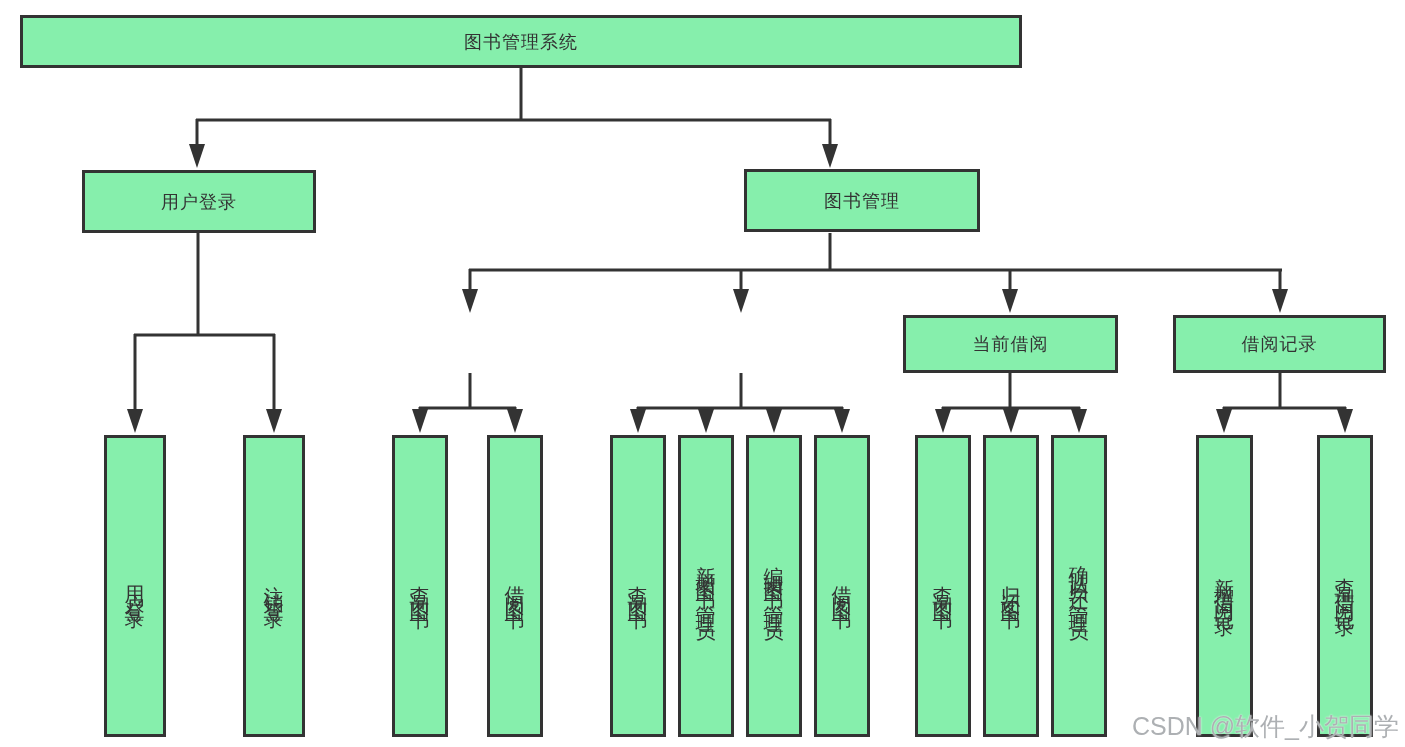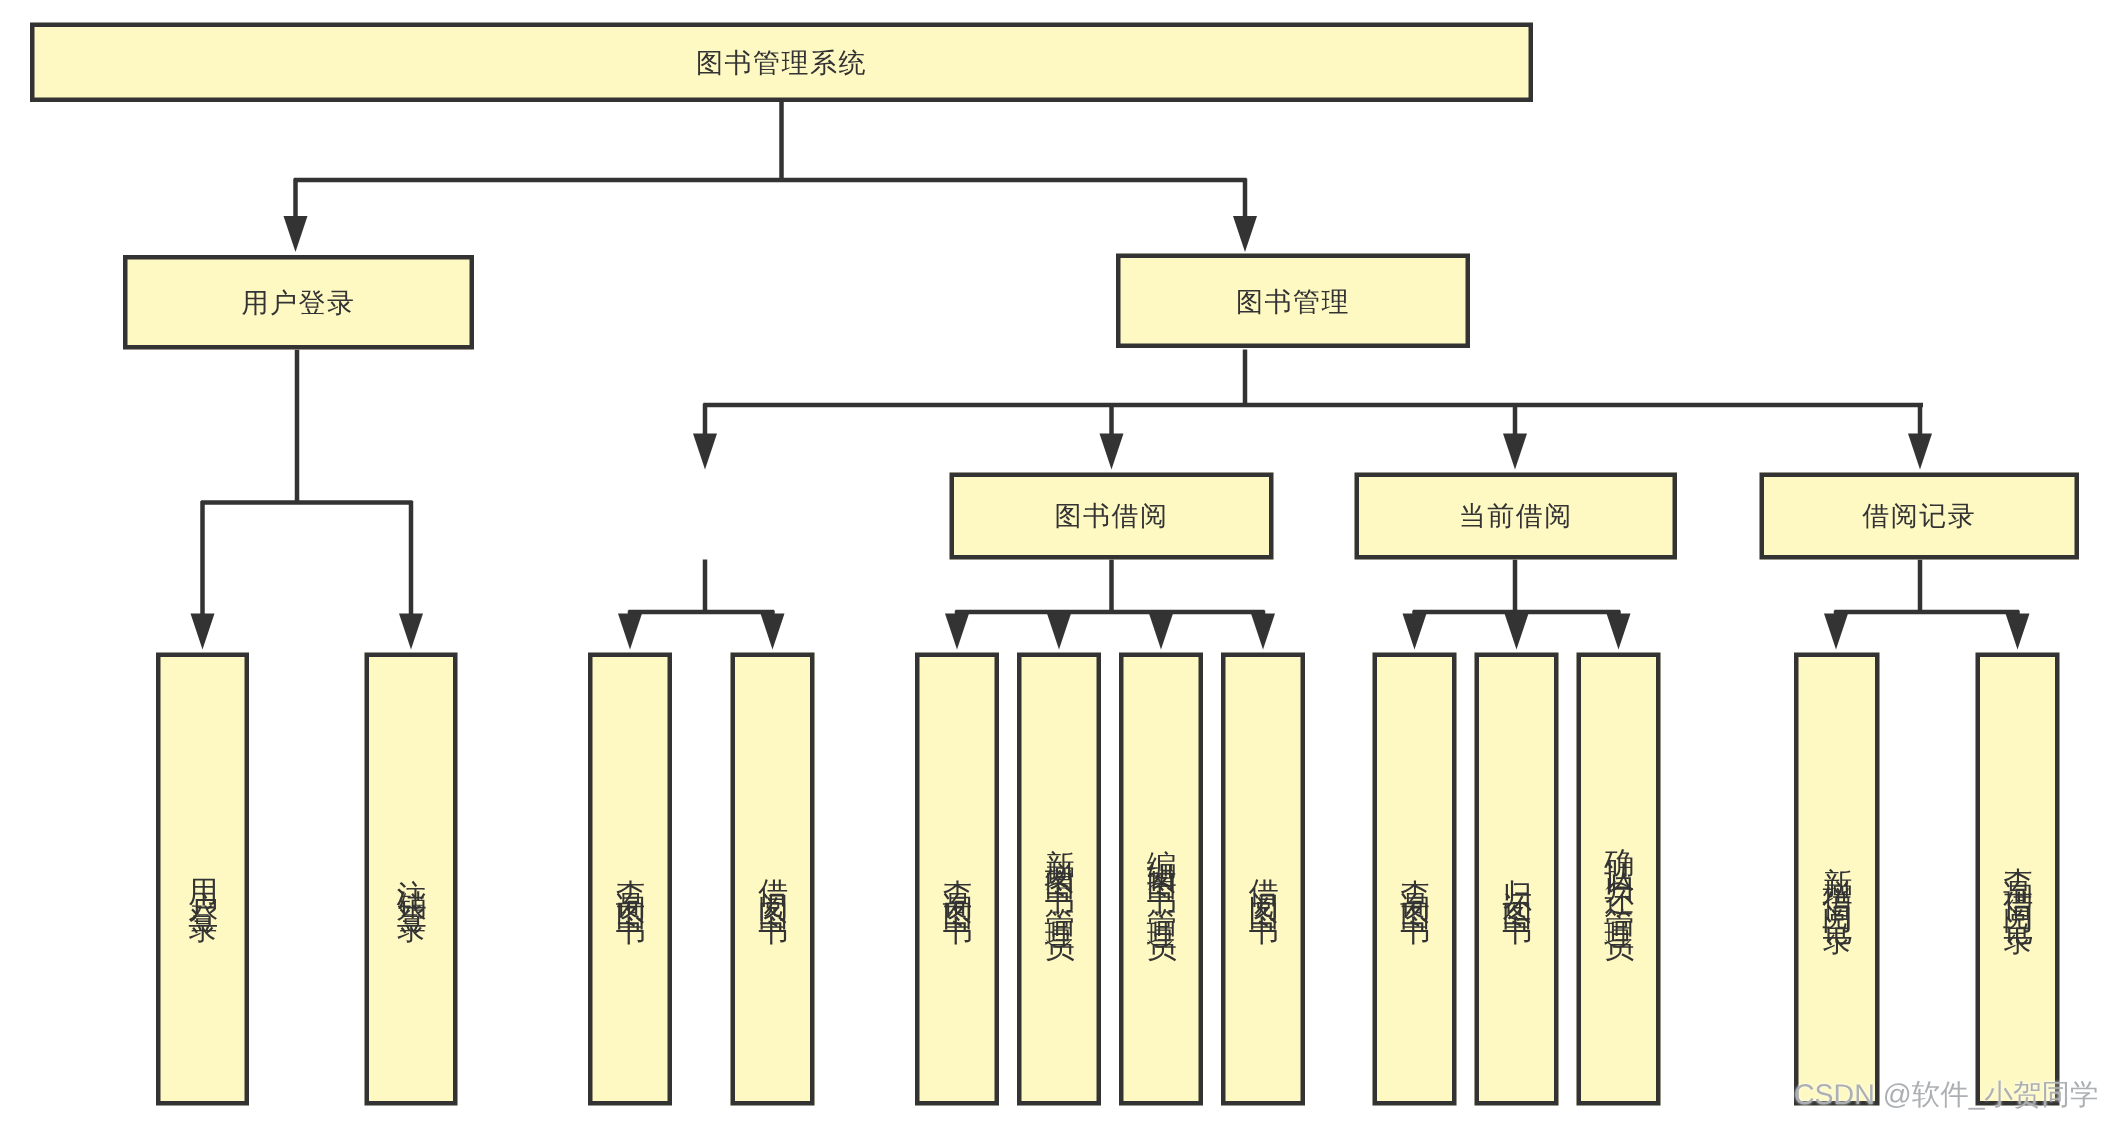--- a/index.html
+++ b/index.html
@@ -10,37 +10,37 @@
     font-family:"Liberation Sans","DejaVu Sans",sans-serif;
     overflow:hidden;
   }
   #connectors{position:absolute;left:0;top:0;width:1405px;height:747px;}
   #connectors line{stroke:#333333;stroke-width:3;}
   #connectors polygon{fill:#333333;}
   .box{
     position:absolute;
     box-sizing:border-box;
     border:3px solid #333333;
-    background:#fef9c3;
+    background:#86efac;
     display:flex;align-items:center;justify-content:center;
     color:#333333;
   }
   .h-label{font-size:18px;letter-spacing:1px;white-space:nowrap;}
   .leaf .vtext{
     writing-mode:vertical-rl;
     text-orientation:mixed;
     font-size:20px;
     letter-spacing:8px;
     line-height:1;
     white-space:nowrap;
   }
   #watermark{
     position:absolute;
     right:6px;bottom:4px;
-    font-size:19px;
+    font-size:25px;
     color:#adb0b3;
     z-index:10;
     text-shadow:0 0 2px #ffffff;
     white-space:nowrap;
   }
 </style>
 </head>
 <body>
 
 <div id="canvas">
@@ -111,23 +111,20 @@
     <span class="h-label">图书管理系统</span>
   </div>
 
   <div class="box" style="left:82px;top:170px;width:234px;height:63px;">
     <span class="h-label">用户登录</span>
   </div>
   <div class="box" style="left:712px;top:169px;width:236px;height:63px;margin-left:32px;">
     <span class="h-label">图书管理</span>
   </div>
 
-  <div class="box" style="left:633px;top:315px;width:216px;height:58px;">
-    <span class="h-label">图书借阅</span>
-  </div>
   <div class="box" style="left:903px;top:315px;width:215px;height:58px;justify-content:center;">
     <span class="h-label">当前借阅</span>
   </div>
   <div class="box" style="left:1173px;top:315px;width:213px;height:58px;">
     <span class="h-label">借阅记录</span>
   </div>
 
   <div class="box leaf" style="left:104px;top:435px;width:62px;height:302px;">
     <span class="vtext">用户登录</span>
   </div>

